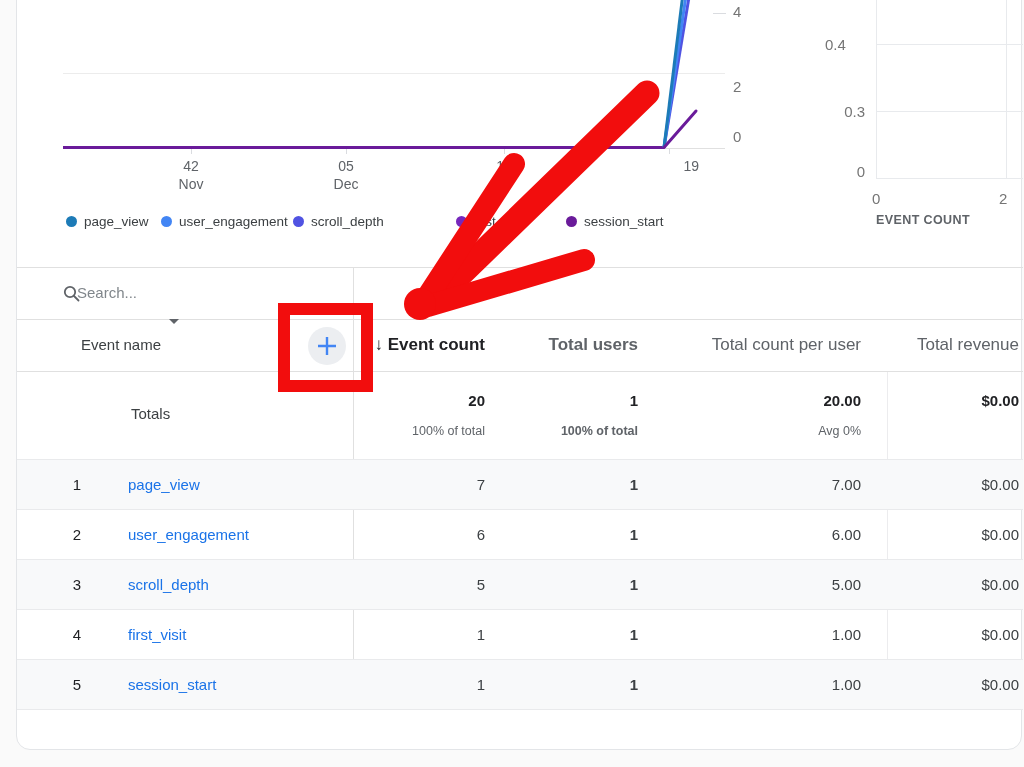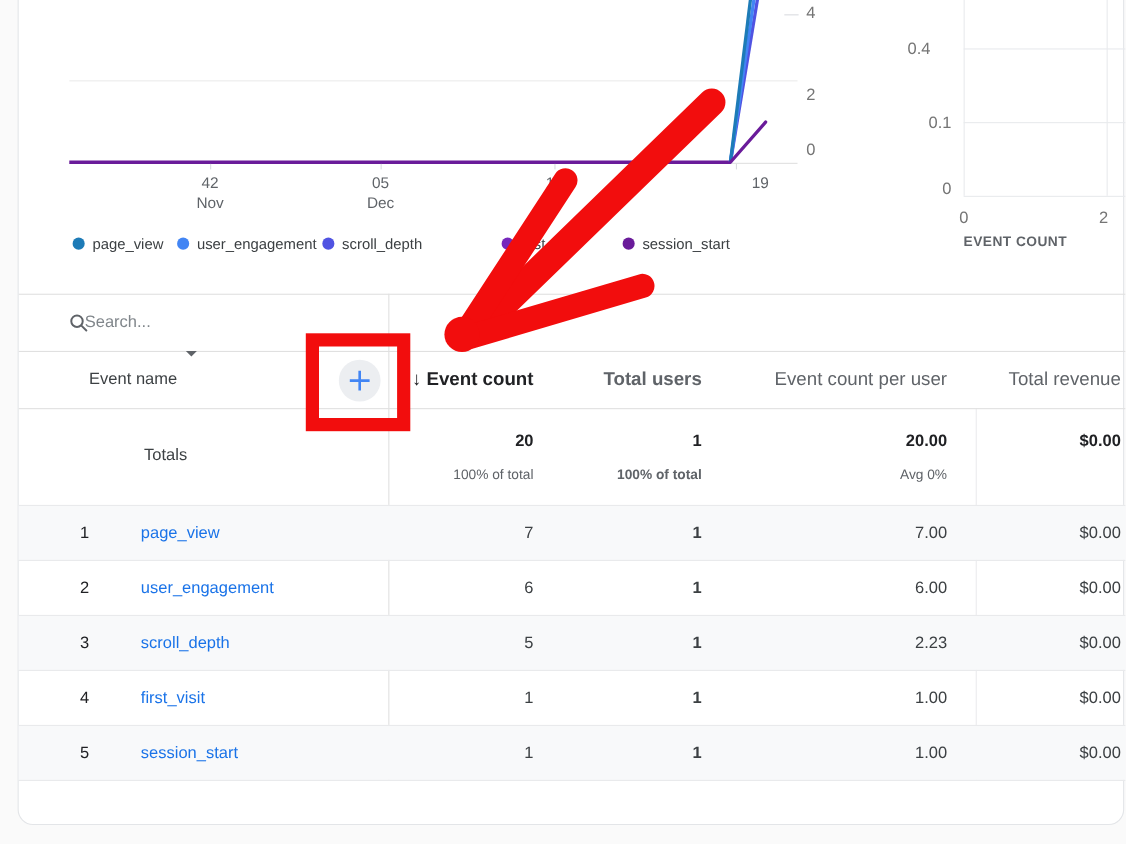--- a/index.html
+++ b/index.html
@@ -127,21 +127,21 @@
   </div>
 
   <div>
     <div class="vgridline" style="left:859px; top:0; height:217px; background:#e8eaed;"></div>
     <div class="vgridline" style="left:989px; top:0; height:217px; background:#e8eaed;"></div>
     <div class="gridline" style="left:859px; top:83px;  width:147px; background:#e8eaed;"></div>
     <div class="gridline" style="left:859px; top:150px; width:147px; background:#e8eaed;"></div>
     <div class="gridline" style="left:859px; top:217px; width:147px; background:#e8eaed;"></div>
 
     <span class="sc-lab" style="left:808px; top:75px;  width:40px; text-align:left;">0.4</span>
-    <span class="sc-lab" style="left:808px; top:142px; width:40px; text-align:right;">0.1</span>
+    <span class="sc-lab" style="left:808px; top:142px; width:40px; text-align:right;">0.3</span>
     <span class="sc-lab" style="left:808px; top:202px; width:40px; text-align:right;">0</span>
     <span class="sc-lab" style="left:855px; top:229px;">0</span>
     <span class="sc-lab" style="left:982px; top:229px;">2</span>
     <span class="sc-title" style="left:859px; top:252px;">EVENT COUNT</span>
   </div>
 
   <div class="hline" style="top:306px;"></div>
 
   <svg class="abs" style="left:46px; top:324px;" width="17" height="17" viewBox="0 0 17 17">
     <circle cx="7" cy="7" r="5.2" fill="none" stroke="#5f6368" stroke-width="1.8"></circle>
@@ -162,21 +162,21 @@
     <svg width="22" height="22" viewBox="0 0 22 22">
       <path d="M11 2 V20 M2 11 H20" fill="none" stroke-width="2.4" stroke="#4285f4"></path>
     </svg>
   </div>
 
   <div class="mh sorted cA">
     <span style="font-weight:400;">↓</span>
     <span>Event count</span>
   </div>
   <div class="mh cB">Total users</div>
-  <div class="mh cC">Event count per user</div>
+  <div class="mh cC">Total count per user</div>
   <div class="mh cD">Total revenue</div>
 
   <div class="hline" style="top:410px;"></div>
 
   <div>
     <span class="tot-label">Totals</span>
     <span class="tot-val cA">20</span>
     <span class="tot-sub cA">100% of total</span>
     <span class="tot-val cB">1</span>
     <span class="tot-sub cB">100% of total</span>
@@ -199,21 +199,21 @@
     <span class="rval cA">6</span>
     <span class="rval cB">1</span>
     <span class="rval cC">6.00</span>
     <span class="rval cD">$0.00</span>
   </div>
   <div class="trow stripe" style="top:598px;">
     <span class="rnum">3</span>
     <span class="rname">scroll_depth</span>
     <span class="rval cA">5</span>
     <span class="rval cB">1</span>
-    <span class="rval cC">2.23</span>
+    <span class="rval cC">5.00</span>
     <span class="rval cD">$0.00</span>
   </div>
   <div class="trow" style="top:648px;">
     <span class="rnum">4</span>
     <span class="rname">first_visit</span>
     <span class="rval cA">1</span>
     <span class="rval cB">1</span>
     <span class="rval cC">1.00</span>
     <span class="rval cD">$0.00</span>
   </div>

